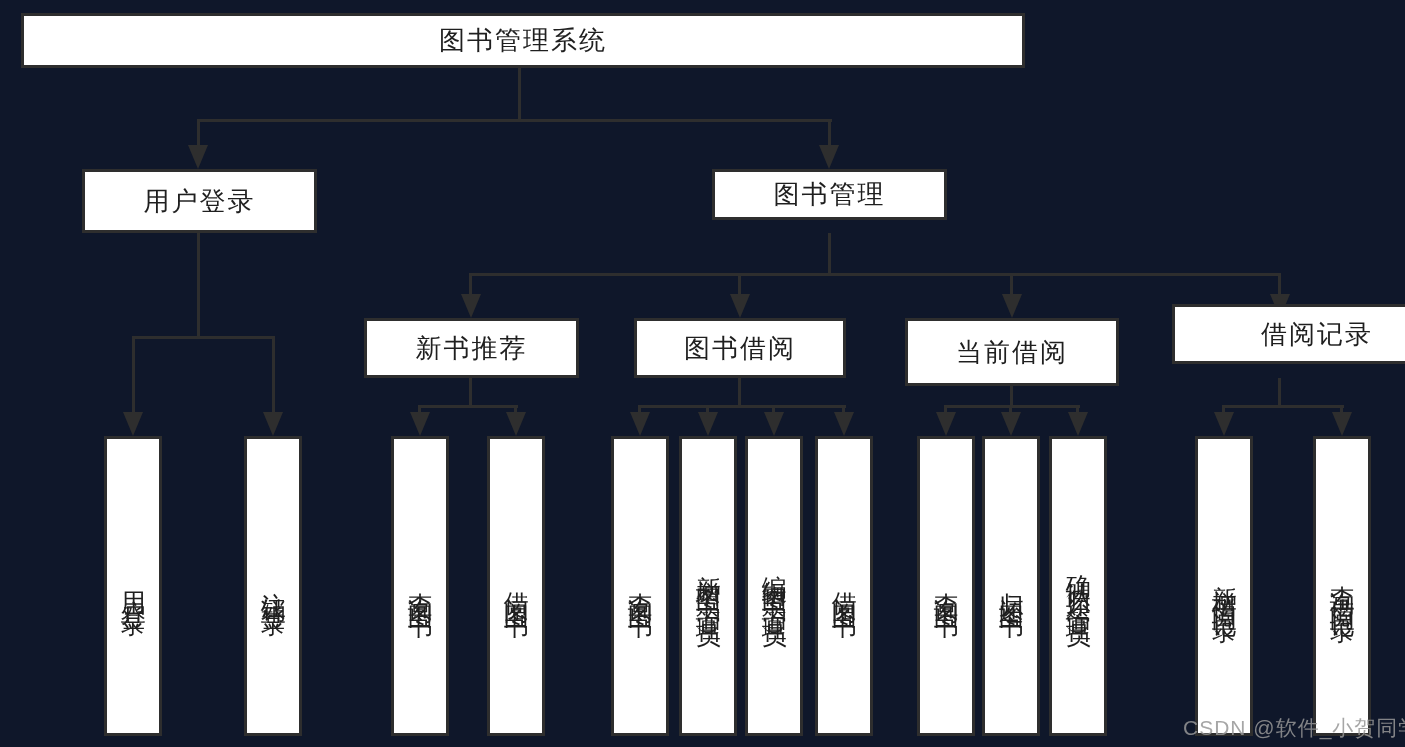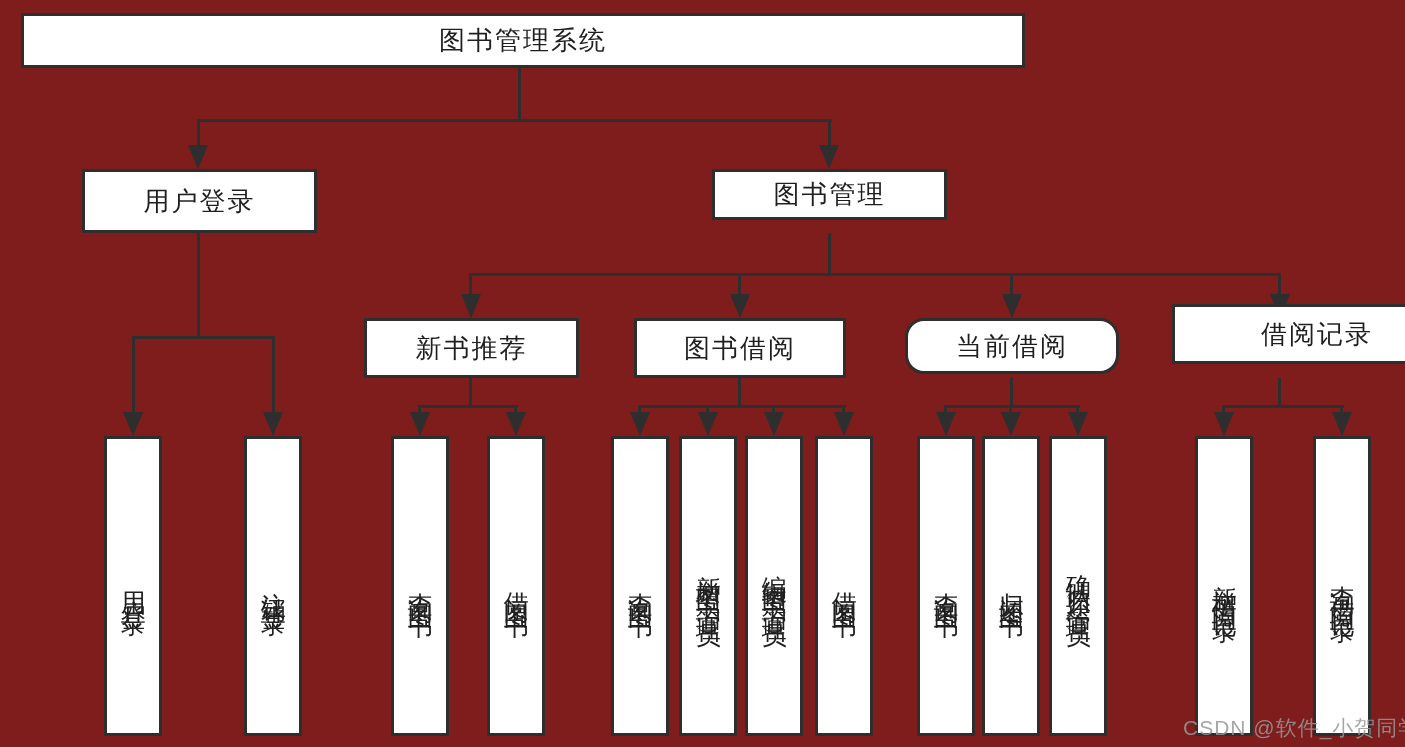--- a/index.html
+++ b/index.html
@@ -1,18 +1,18 @@
 <!DOCTYPE html>
 <html><head>
 <meta charset="utf-8">
 <style>
   :root { --line:#2e2e2e; --text:#1f1f1f; }
   html,body { margin:0; padding:0; background:#ffffff; }
   .canvas {
-    position:relative; width:1405px; height:747px; background:#7f1d1d;
+    position:relative; width:1405px; height:747px; background:#0f172a;
     font-family:"Liberation Sans", sans-serif; color:var(--text); overflow:hidden;
   }
   .hnode {
     position:absolute; box-sizing:border-box; border:3px solid var(--line);
     background:#ffffff; display:flex; align-items:center; justify-content:center;
     font-size:26px; letter-spacing:2px; z-index:2;
   }
   .leaf {
     position:absolute; box-sizing:border-box; border:3px solid var(--line);
     background:#ffffff; width:58px; height:300px; top:436px;
@@ -74,21 +74,21 @@
   <div class="ah" style="left:1002px; top:294px;"></div>
   <div class="vl" style="left:1278px; top:273px; height:23px;"></div>
   <div class="ah" style="left:1270px; top:294px;"></div>
 
   <div class="hnode" style="left:364px; top:318px; width:215px; height:60px;">
     <span>新书推荐</span>
   </div>
   <div class="hnode" style="left:634px; top:318px; width:212px; height:60px;">
     <span>图书借阅</span>
   </div>
-  <div class="hnode" style="left:905px; top:318px; width:214px; height:56px;border-radius:19px;">
+  <div class="hnode" style="left:905px; top:318px; width:214px; height:68px;">
     <span>当前借阅</span>
   </div>
   <div class="hnode" style="left:1172px; top:304px; width:246px; height:60px;padding-left:44px;">
     <span>借阅记录</span>
   </div>
 
   <div class="vl" style="left:469px; top:378px; height:27px;"></div>
   <div class="hl" style="left:419px; top:405px; width:99px;"></div>
   <div class="vl" style="left:738px; top:378px; height:27px;"></div>
   <div class="hl" style="left:638px; top:405px; width:208px;"></div>

